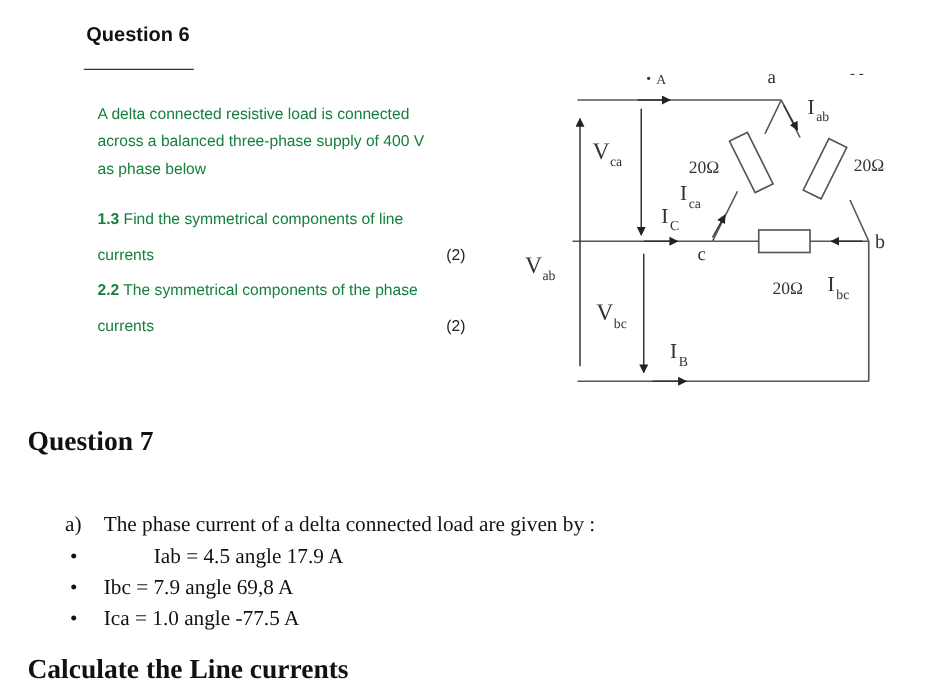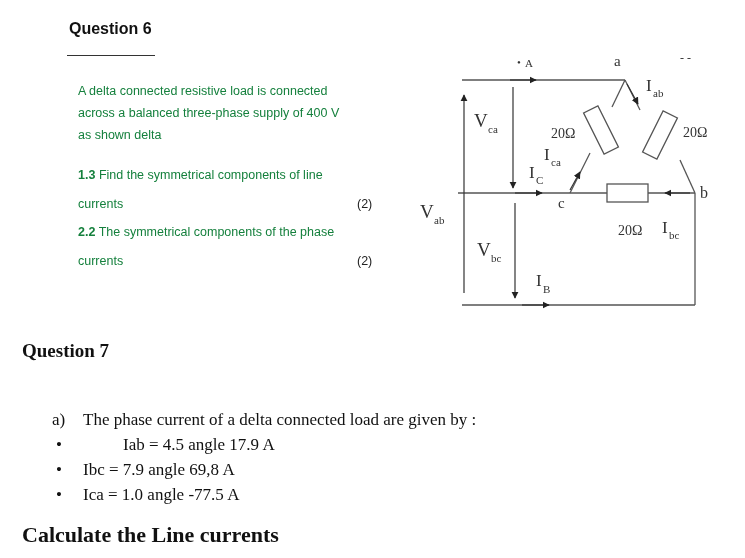--- a/index.html
+++ b/index.html
@@ -5,35 +5,35 @@
   html, body { margin: 0; padding: 0; background: #ffffff; }
   body { width: 745px; height: 558px; position: relative; overflow: hidden; color: #111; }
   .abs { position: absolute; white-space: nowrap; }
   .sans { font-family: "Liberation Sans", "DejaVu Sans", sans-serif; }
   .serif { font-family: "Liberation Serif", "DejaVu Serif", serif; }
   .q6-title { left: 22px; top: 20px; font-size: 16px; font-weight: bold; margin-left: 47px; }
   .rule { left: 67px; top: 55px; width: 88px; height: 0; border-top: 1.2px solid #333; }
   .body-text { font-size: 12.5px; color: #15803d; }
   .bold { font-weight: bold; }
   .marks { font-size: 12.5px; color: #222; }
-  .q7-title { left: 22px; top: 340px; font-size: 19px; font-weight: bold; }
+  .q7-title { left: 22px; top: 340px; font-size: 22px; font-weight: bold; }
   .q7-text { font-size: 17px; color: #111; }
   .bullet { font-size: 17px; }
   .calc { left: 22px; top: 522px; font-size: 22px; font-weight: bold; }
   svg text { font-family: "Liberation Serif", "DejaVu Serif", serif; fill: #333; }
 </style>
 </head>
 <body>
 
 <div class="abs sans q6-title">Question 6</div>
 <div class="abs rule"></div>
 
 <div class="abs sans body-text" style="left:78px; top:84px;">A delta connected resistive load is connected</div>
 <div class="abs sans body-text" style="left:78px; top:106px;">across a balanced three-phase supply of 400 V</div>
-<div class="abs sans body-text" style="left:78px; top:128px;">as shown delta</div>
+<div class="abs sans body-text" style="left:78px; top:128px;">as phase below</div>
 
 <div class="abs sans body-text" style="left:78px; top:168px;">
   <span class="bold">1.3</span>
   <span>Find the symmetrical components of line</span>
 </div>
 <div class="abs sans body-text" style="left:78px; top:197px;">currents</div>
 <div class="abs sans marks" style="left:357px; top:197px;">(2)</div>
 
 <div class="abs sans body-text" style="left:78px; top:225px;">
   <span class="bold">2.2</span>

